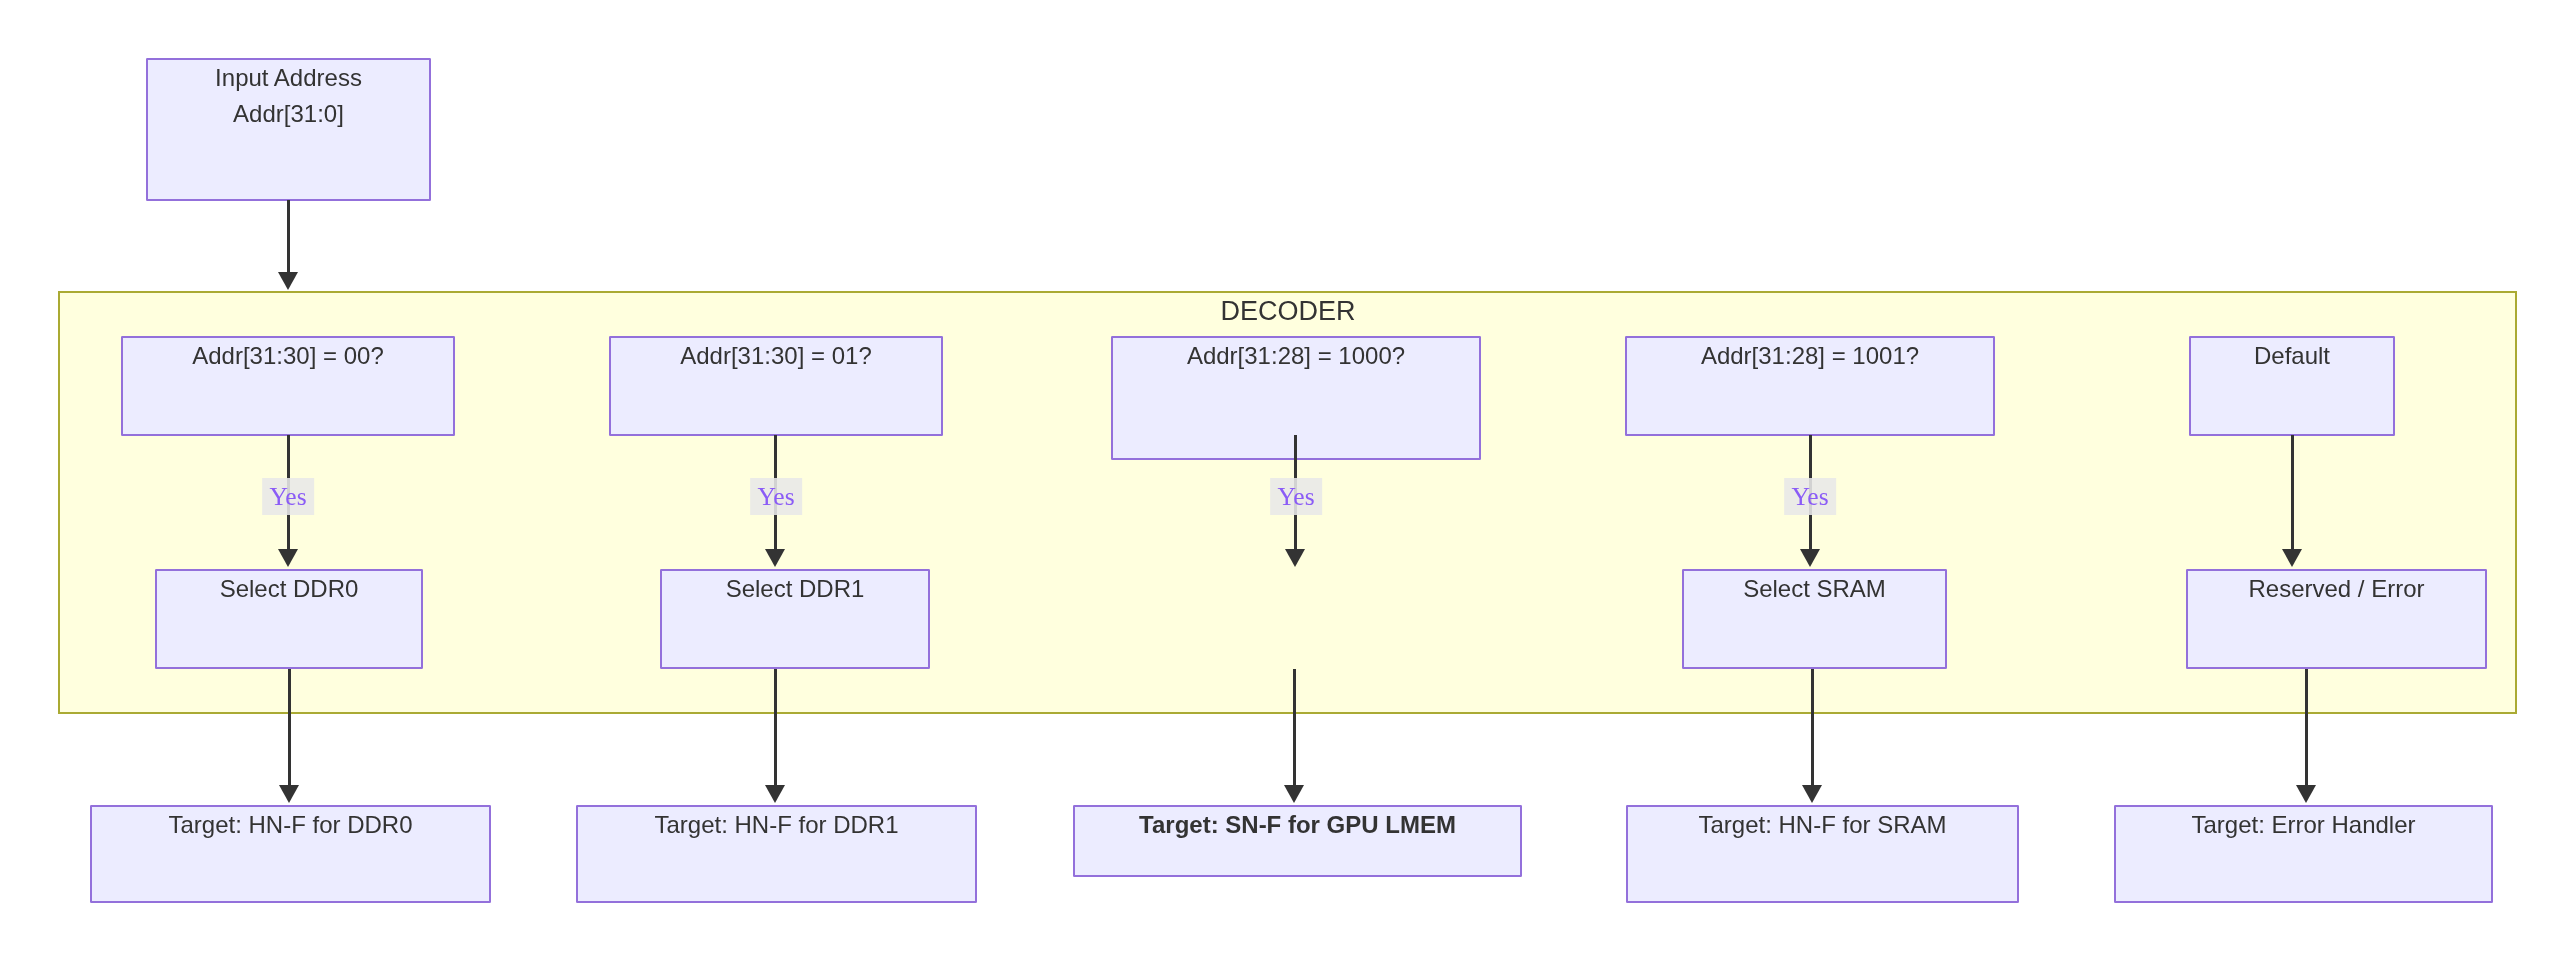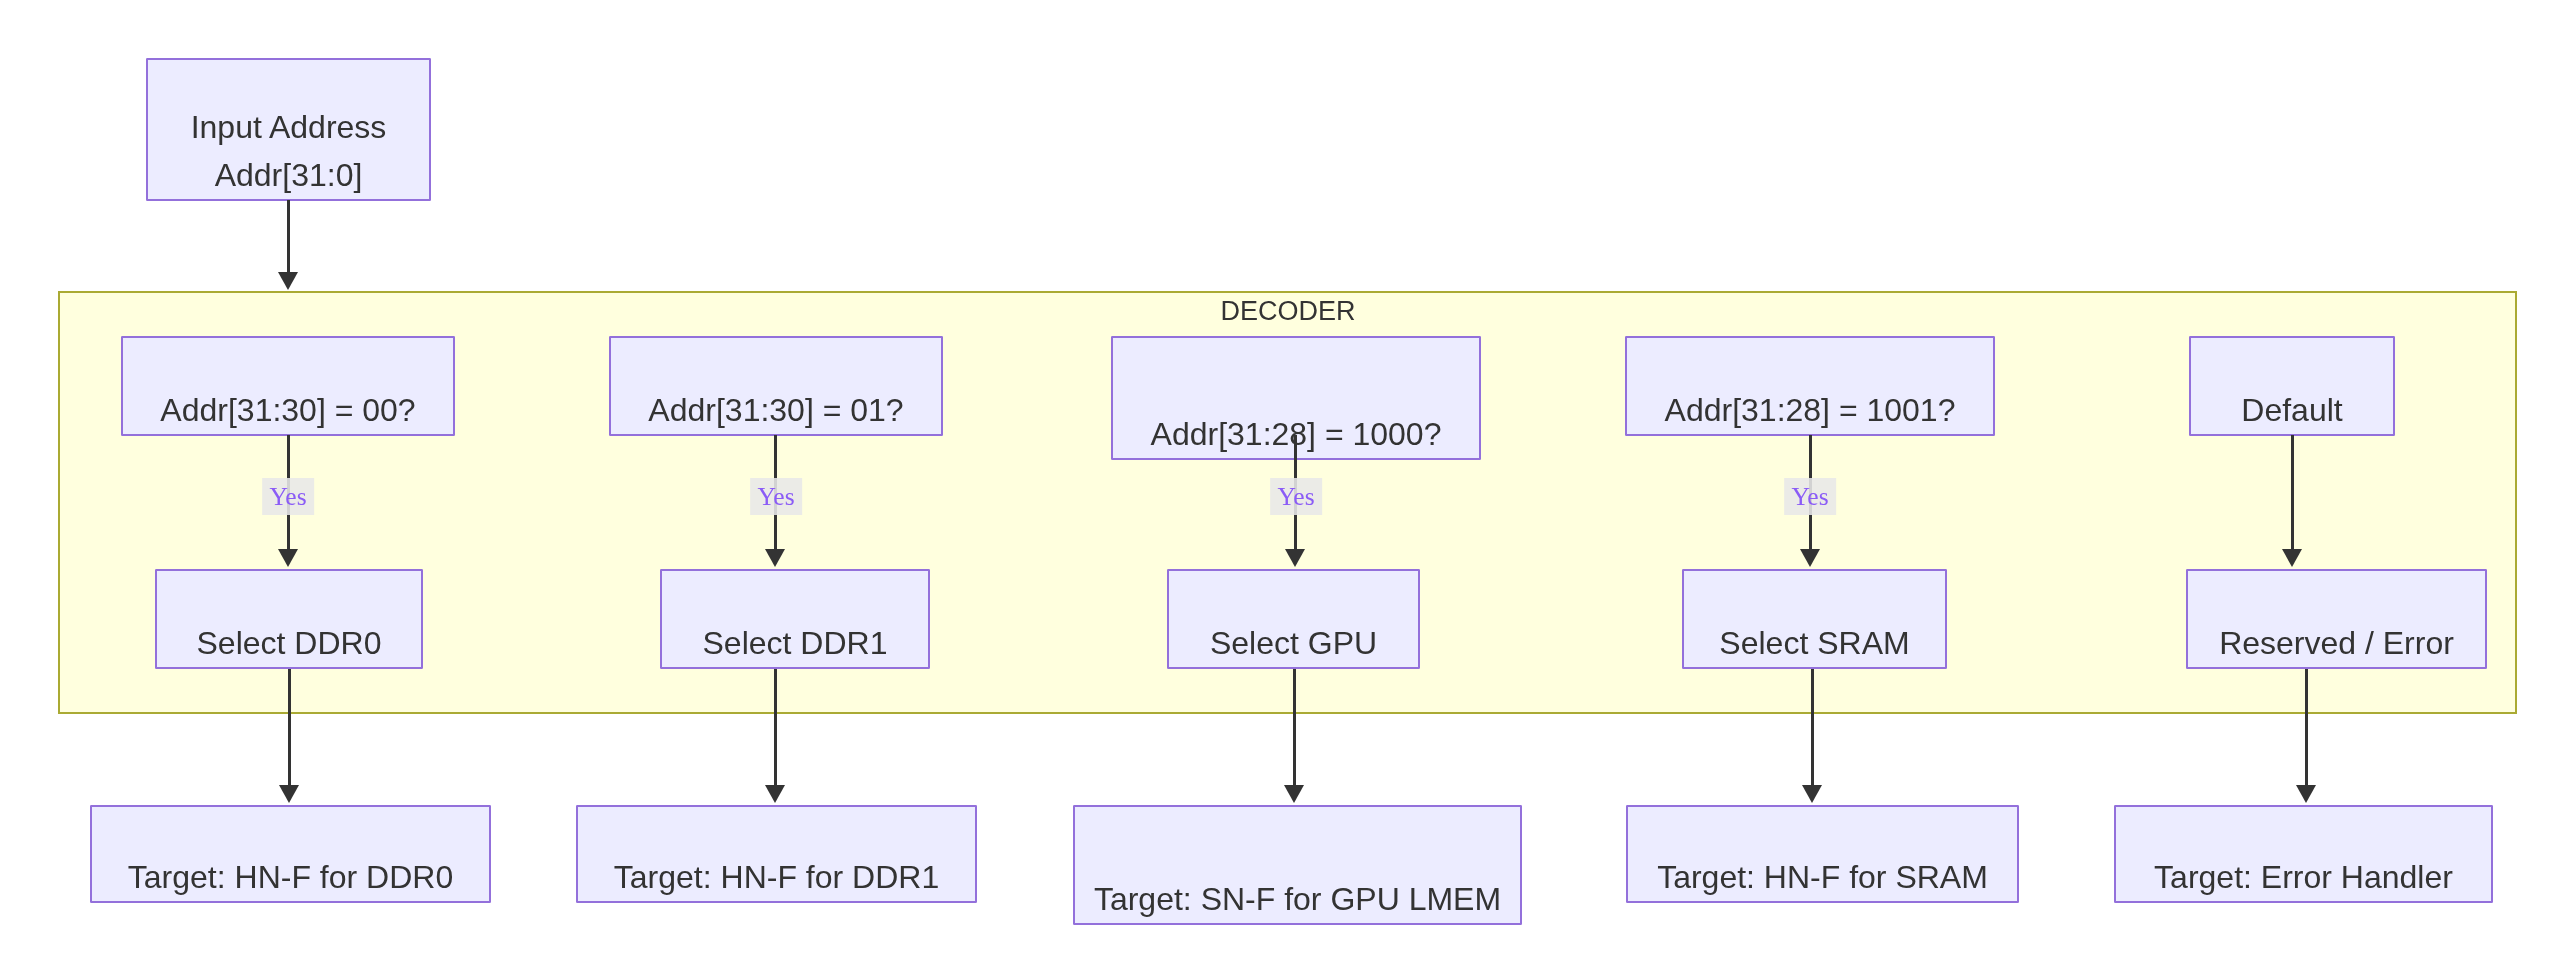--- a/index.html
+++ b/index.html
@@ -28,25 +28,25 @@
     font-size: 27px;
     color: #333333;
     white-space: nowrap;
   }
   .node {
     position: absolute;
     background: #ececff;
     border: 2.4px solid #9370db;
     border-radius: 1.2px;
     display: flex;
-    align-items: flex-end;
+    align-items: flex-start;
     justify-content: center;
     text-align: center;
     color: #333333;
-    font-size: 32px;
+    font-size: 24px;
     line-height: 1.5;
     white-space: nowrap;
   }
   .edge-line {
     position: absolute;
     width: 3px;
     background: #333333;
   }
   .arrowhead {
     position: absolute;
@@ -114,26 +114,23 @@
   <div class="node" style="left:576px; top:805px; width:401px; height:98px;">
     <span>Target: HN-F for DDR1</span>
   </div>
 
   <div class="node" style="left:1111px; top:336px; width:370px; height:124px;">
     <span>Addr[31:28] = 1000?</span>
   </div>
   <div class="edge-line" style="left:1294px; top:435px; height:114px;"></div>
   <div class="arrowhead" style="left:1285px; top:549px;"></div>
   <div class="edge-label" style="left:1296px; top:478px;">Yes</div>
-  <div class="node" style="left:1167px; top:569px; width:253px; height:100px;">
-    <span>Select GPU</span>
-  </div>
   <div class="edge-line" style="left:1293px; top:669px; height:117px;"></div>
   <div class="arrowhead" style="left:1284px; top:785px;"></div>
-  <div class="node" style="left:1073px; top:805px; width:449px; height:120px;">
+  <div class="node" style="left:1073px; top:805px; width:449px; height:72px;font-weight:bold;">
     <span>Target: SN-F for GPU LMEM</span>
   </div>
 
   <div class="node" style="left:1625px; top:336px; width:370px; height:100px;">
     <span>Addr[31:28] = 1001?</span>
   </div>
   <div class="edge-line" style="left:1809px; top:435px; height:114px;"></div>
   <div class="arrowhead" style="left:1800px; top:549px;"></div>
   <div class="edge-label" style="left:1810px; top:478px;">Yes</div>
   <div class="node" style="left:1682px; top:569px; width:265px; height:100px;">

